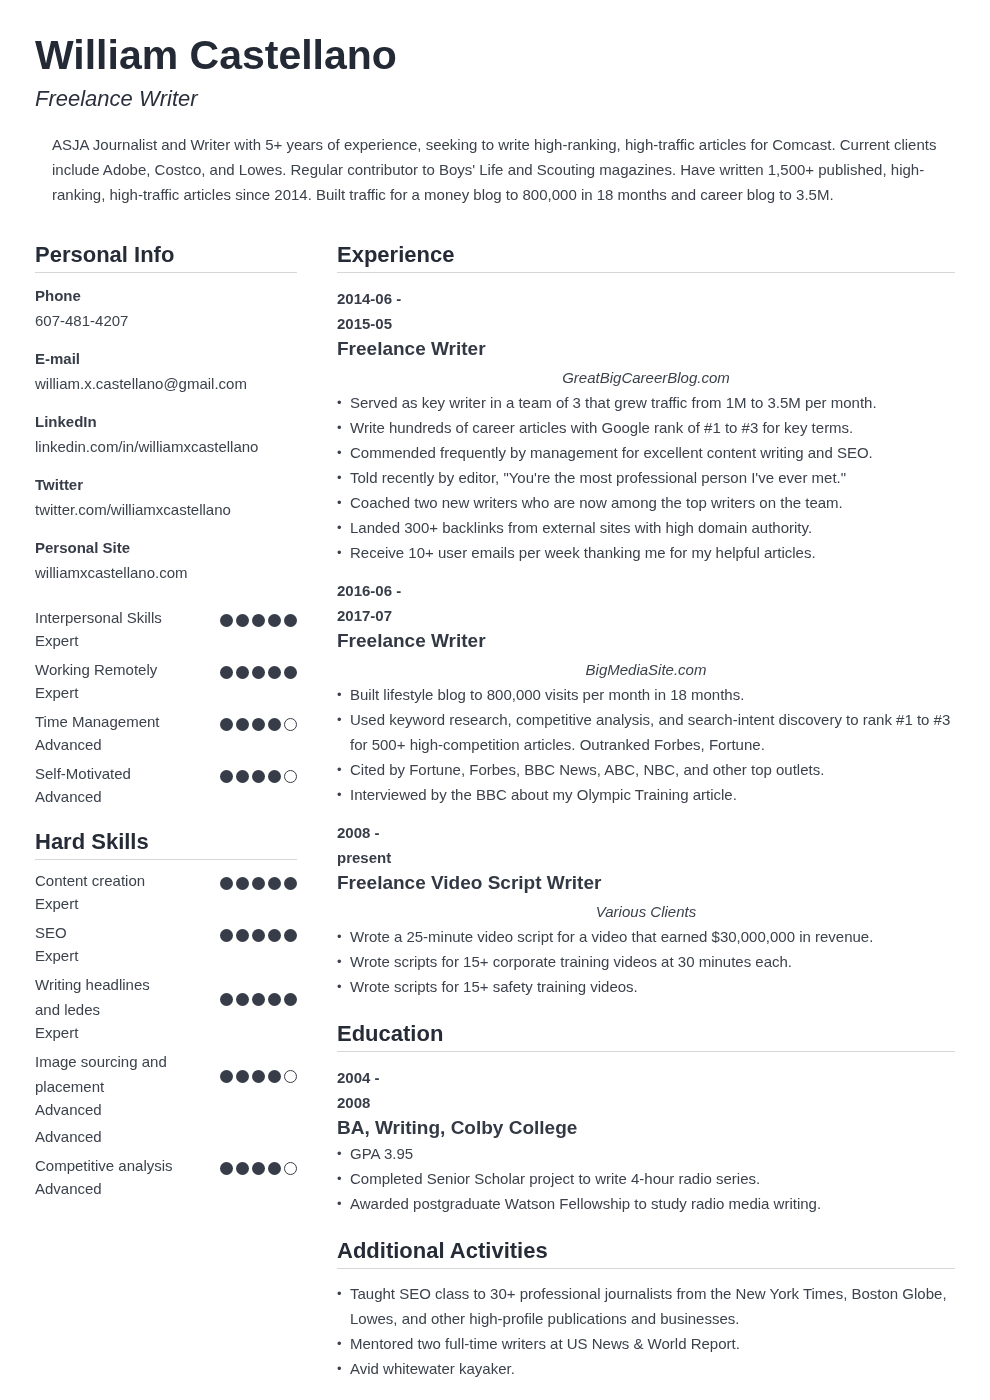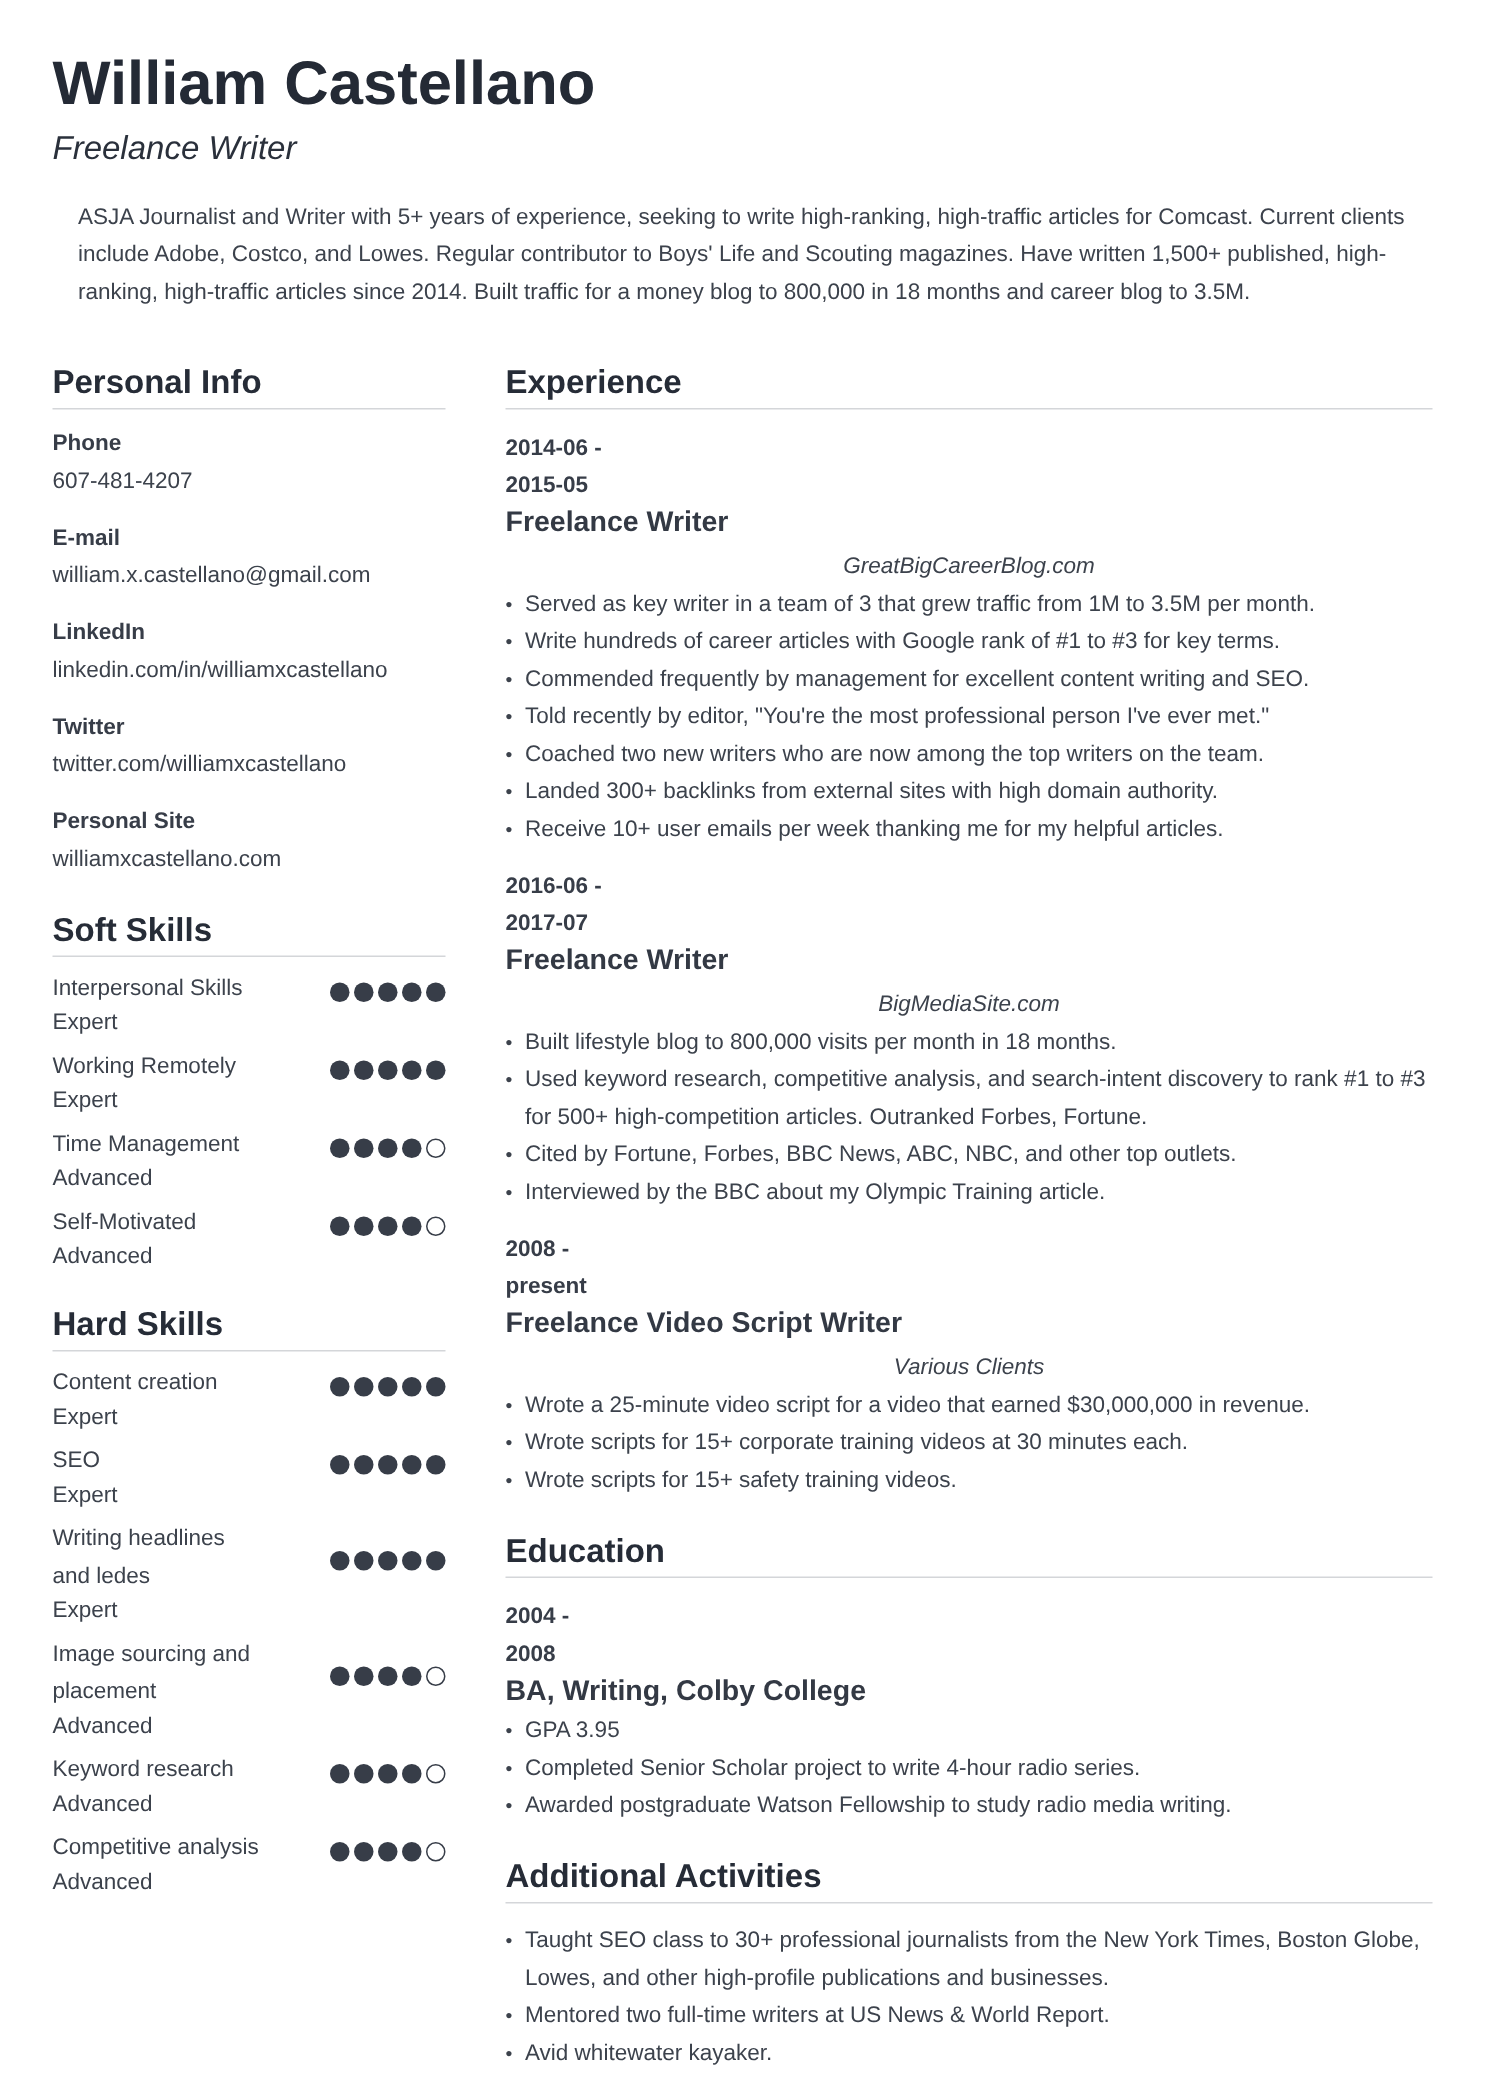--- a/index.html
+++ b/index.html
@@ -68,21 +68,20 @@
       <div class="pi-value" style="margin-top:0">william.x.castellano@gmail.com</div>
       <div class="pi-label">LinkedIn</div>
       <div class="pi-value" style="margin-top:0">linkedin.com/in/williamxcastellano</div>
       <div class="pi-label">Twitter</div>
       <div class="pi-value" style="margin-top:0">twitter.com/williamxcastellano</div>
       <div class="pi-label">Personal Site</div>
       <div class="pi-value" style="margin-top:0">williamxcastellano.com</div>
     </section>
 
     <section class="skills-sec">
-      <h2 class="sec-h">Soft Skills</h2>
     <div class="skill">
           <div class="skill-row">
             <div class="skill-name">Interpersonal Skills</div>
             <div class="dots">
               <span class="dot"></span>
               <span class="dot"></span>
               <span class="dot"></span>
               <span class="dot"></span>
               <span class="dot"></span>
             </div>
@@ -178,30 +177,20 @@
               <span class="dot"></span>
               <span class="dot"></span>
               <span class="dot"></span>
               <span class="dot"></span>
               <span class="dot empty"></span>
             </div>
           </div>
           <div class="skill-level">Advanced</div>
         </div>
         <div class="skill">
-          <div class="skill-row">
-            <div class="skill-name">Keyword research</div>
-            <div class="dots">
-              <span class="dot"></span>
-              <span class="dot"></span>
-              <span class="dot"></span>
-              <span class="dot"></span>
-              <span class="dot empty"></span>
-            </div>
-          </div>
           <div class="skill-level">Advanced</div>
         </div>
         <div class="skill">
           <div class="skill-row">
             <div class="skill-name">Competitive analysis</div>
             <div class="dots">
               <span class="dot"></span>
               <span class="dot"></span>
               <span class="dot"></span>
               <span class="dot"></span>

